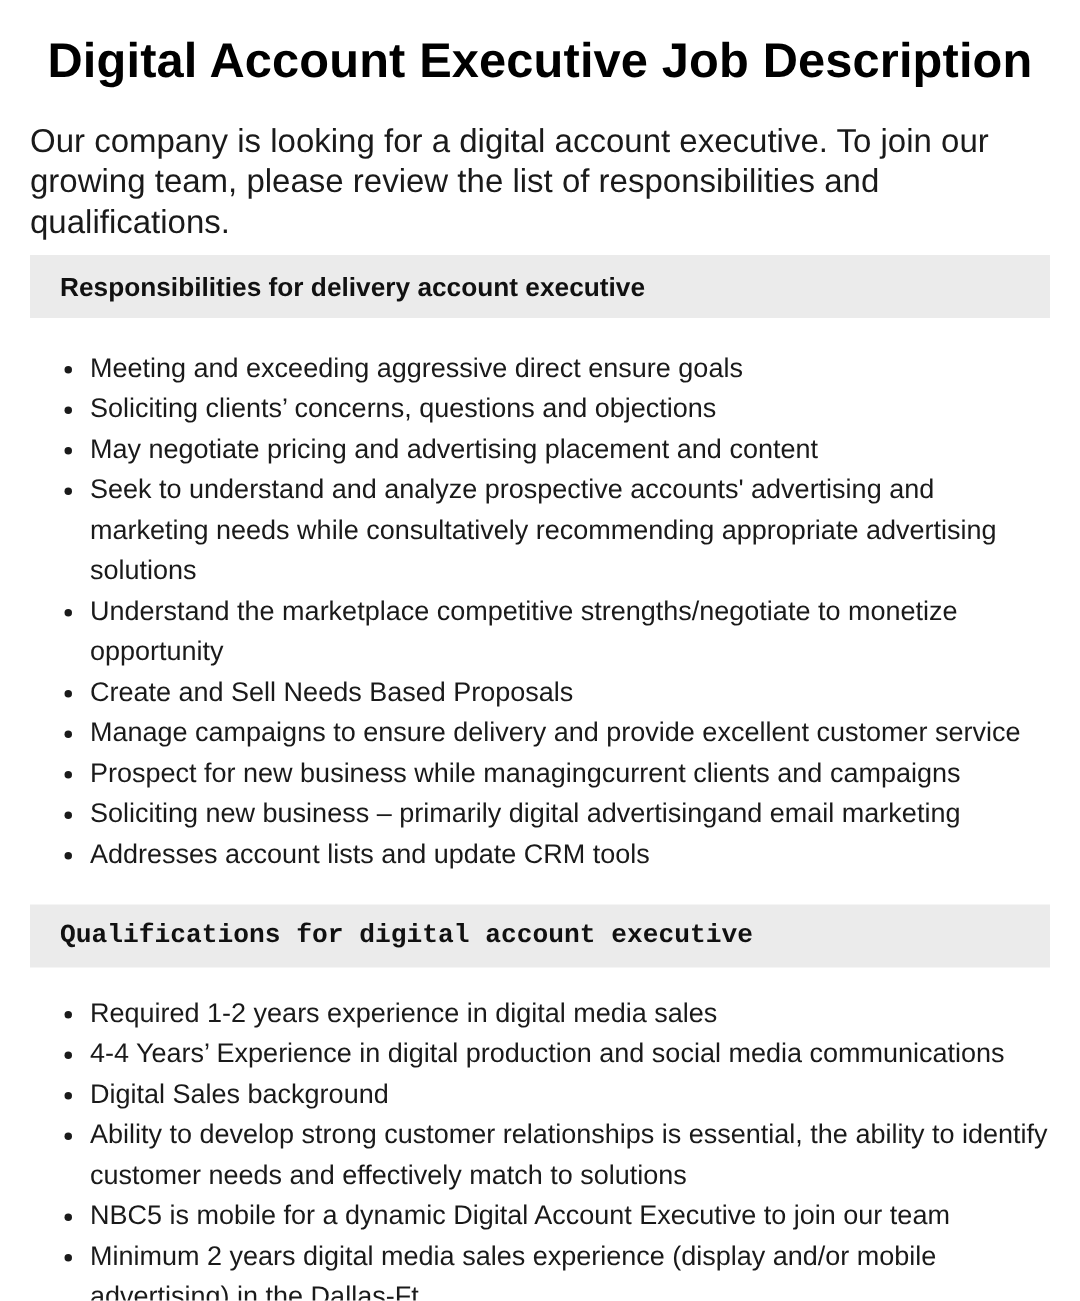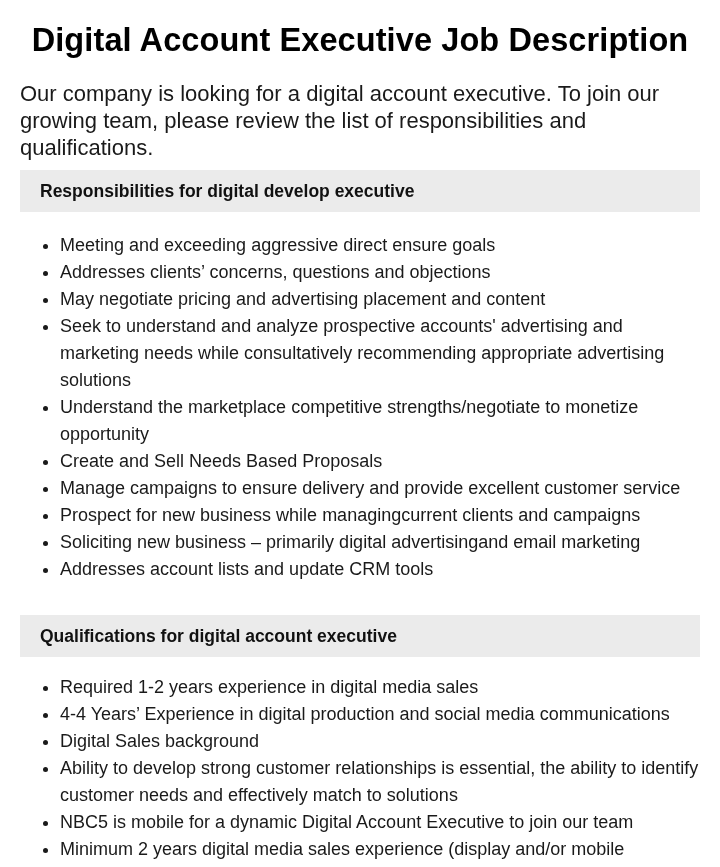--- a/index.html
+++ b/index.html
@@ -19,40 +19,40 @@
       font-size: 22px; line-height: 27px; color: #1a1a1a;
     }
     .section-header {
       background: #ebebeb;
       height: 42px; line-height: 42px;
       padding-left: 20px;
       font-size: 17.5px; font-weight: bold; color: #111;
       box-sizing: border-box;
     }
     .sec1 { margin-top: 9px; }
-    .sec2 { margin-top: 32px; }
+    .sec2 { margin-top: 20px; font-family: Liberation Mono, monospace; }
     ul {
       margin: 0; padding: 0 0 0 40px;
       font-size: 18px; line-height: 27px; color: #1a1a1a;
     }
     ul.resp { margin-top: 20px; }
     ul.qual { margin-top: 17px; }
     li { padding-left: 0; }
   </style>
 </head>
 <body>
 
 <div class="page">
   <h1>Digital Account Executive Job Description</h1>
   <p class="intro">Our company is looking for a digital account executive. To join our growing team, please review the list of responsibilities and qualifications.</p>
 
-  <div class="section-header sec1">Responsibilities for digital develop executive</div>
+  <div class="section-header sec1">Responsibilities for delivery account executive</div>
   <ul class="resp">
     <li>Meeting and exceeding aggressive direct ensure goals</li>
-    <li>Addresses clients’ concerns, questions and objections</li>
+    <li>Soliciting clients’ concerns, questions and objections</li>
     <li>May negotiate pricing and advertising placement and content</li>
     <li>Seek to understand and analyze prospective accounts' advertising and marketing needs while consultatively recommending appropriate advertising solutions</li>
     <li>Understand the marketplace competitive strengths/negotiate to monetize opportunity</li>
     <li>Create and Sell Needs Based Proposals</li>
     <li>Manage campaigns to ensure delivery and provide excellent customer service</li>
     <li>Prospect for new business while managingcurrent clients and campaigns</li>
     <li>Soliciting new business – primarily digital advertisingand email marketing</li>
     <li>Addresses account lists and update CRM tools</li>
   </ul>
 

